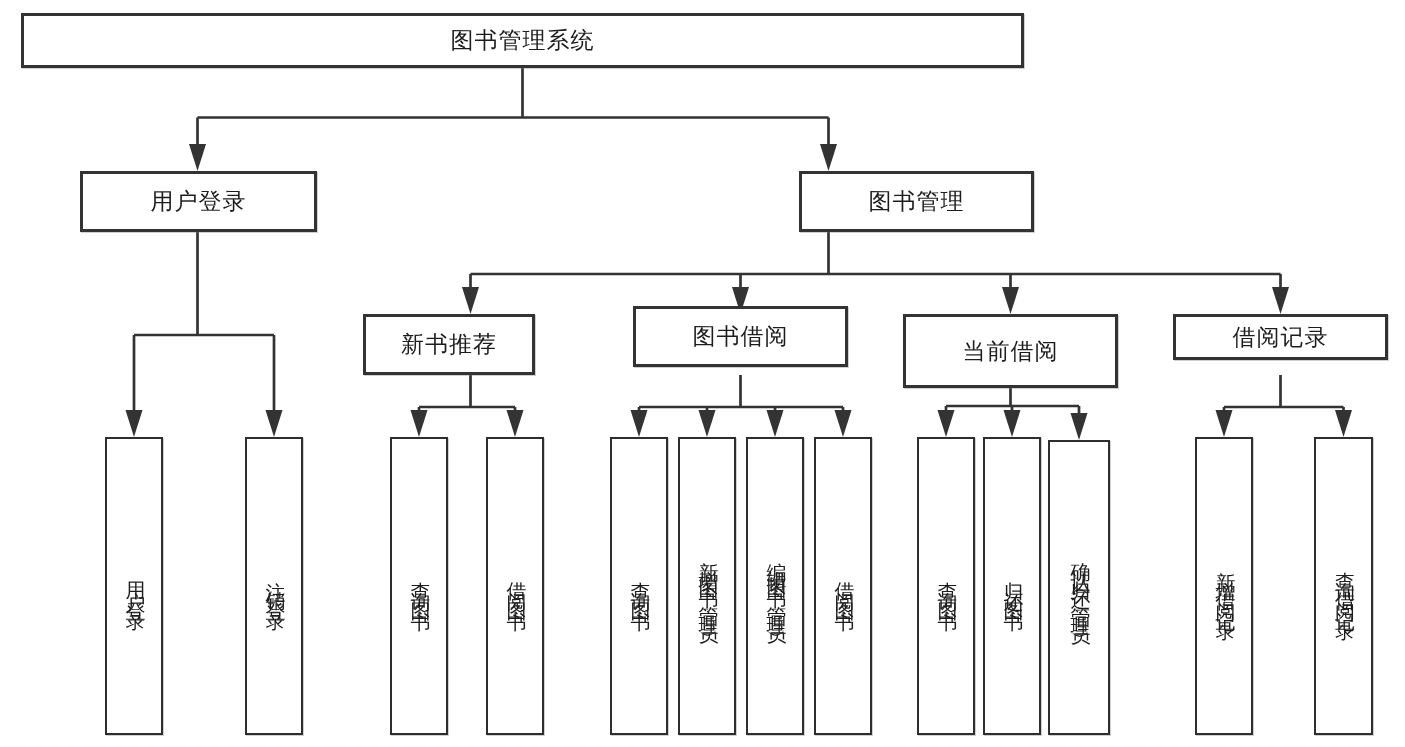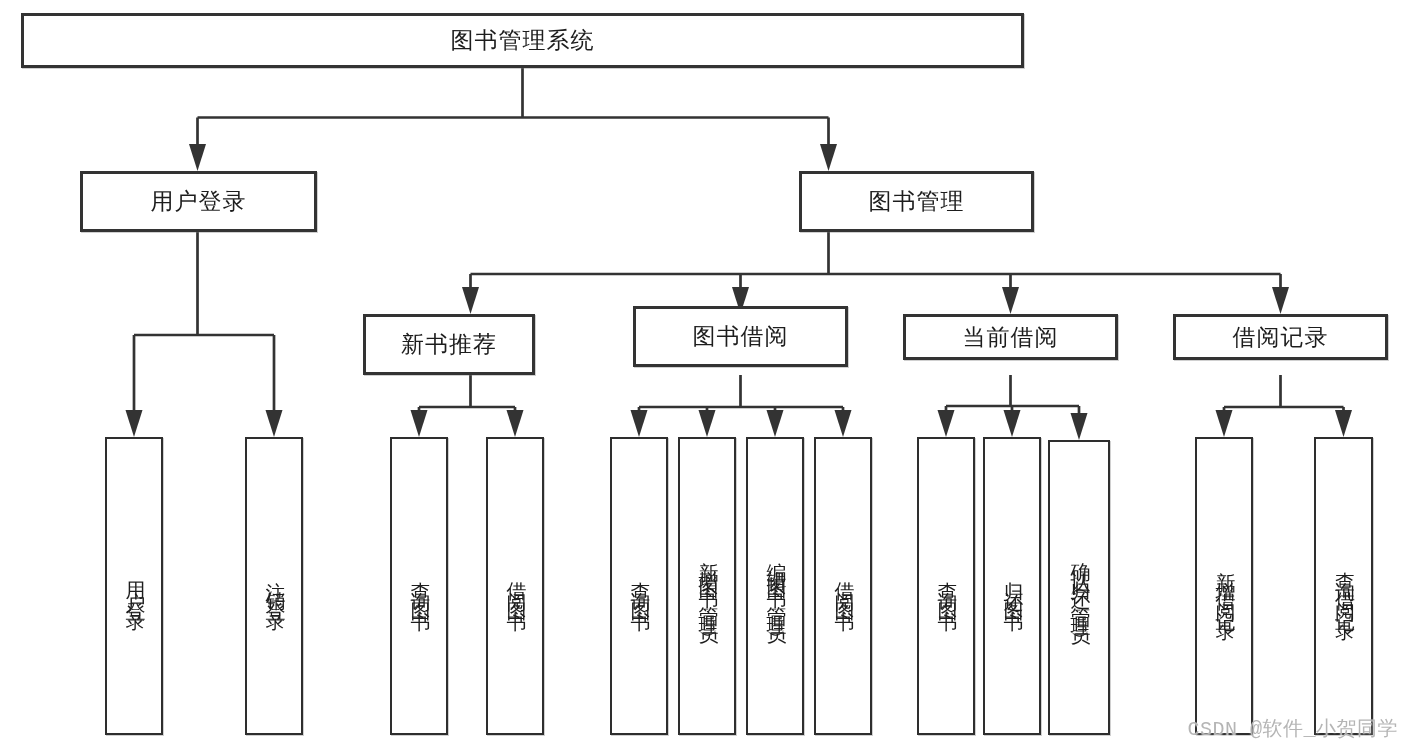--- a/index.html
+++ b/index.html
@@ -108,21 +108,21 @@
     </g>
   </svg>
 
   <div class="hbox" style="left:21px; top:13px; width:1003px; height:55px;">图书管理系统</div>
 
   <div class="hbox" style="left:80px; top:171px; width:237px; height:61px;">用户登录</div>
   <div class="hbox" style="left:751px; top:171px; width:235px; height:61px;margin-left:48px;">图书管理</div>
 
   <div class="hbox" style="left:363px; top:314px; width:172px; height:61px;">新书推荐</div>
   <div class="hbox" style="left:633px; top:306px; width:215px; height:61px;">图书借阅</div>
-  <div class="hbox" style="left:903px; top:314px; width:215px; height:46px;">当前借阅</div>
+  <div class="hbox" style="left:903px; top:314px; width:215px; height:74px;">当前借阅</div>
   <div class="hbox" style="left:1173px; top:314px; width:215px; height:46px;">借阅记录</div>
 
   <div class="vbox" style="left:105px; top:437px; width:58px; height:298px;">
     <span>用户登录</span>
   </div>
   <div class="vbox" style="left:245px; top:437px; width:58px; height:298px;">
     <span>注销登录</span>
   </div>
 
   <div class="vbox" style="left:390px; top:437px; width:58px; height:298px;">
@@ -155,15 +155,14 @@
     <span>确认归还（管理员）</span>
   </div>
 
   <div class="vbox" style="left:1195px; top:437px; width:58px; height:298px;">
     <span>新增借阅记录</span>
   </div>
   <div class="vbox" style="left:1314px; top:437px; width:59px; height:298px;">
     <span>查询借阅记录</span>
   </div>
 
-  <div class="watermark">CSDN @软件_小贺同学</div>
 
 </div>
 
 </body></html>

